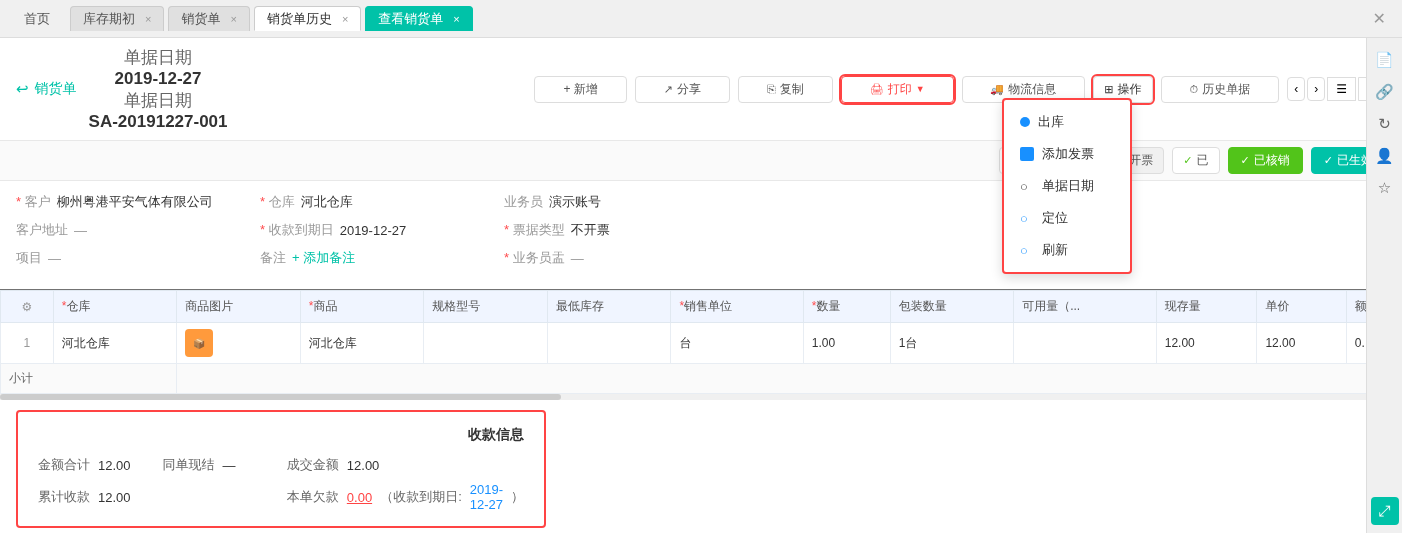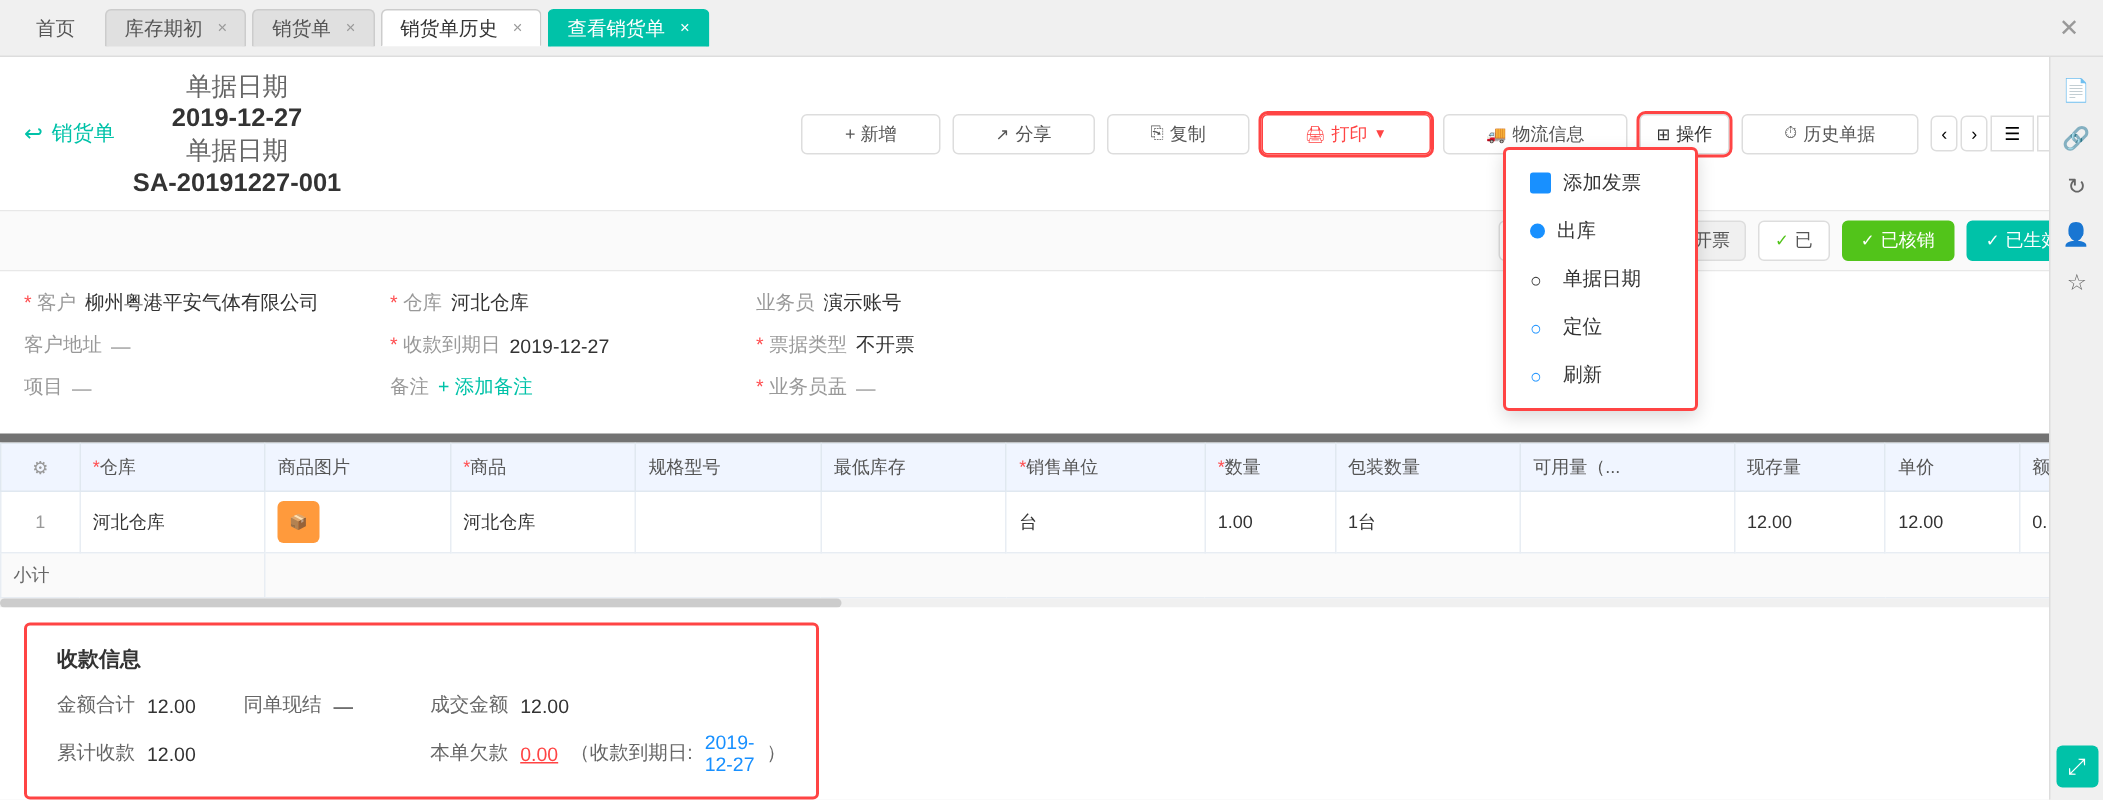--- a/index.html
+++ b/index.html
@@ -56,21 +56,21 @@
     .action-bar {
       display: flex; align-items: center; background: #fafafa; border-bottom: 1px solid #e8e8e8;
       padding: 6px 16px; gap: 8px; justify-content: flex-end;
     }
     .sec-btn {
       display: flex; align-items: center; gap: 4px; padding: 4px 10px; border: 1px solid #ddd;
       border-radius: 4px; cursor: pointer; background: #fff; font-size: 12px; color: #555;
     }
 
     
-    .form-section { padding: 12px 16px; background: #fff; border-bottom: 6px solid #737373; }
+    .form-section { padding: 12px 16px; background: #fff; border-bottom: 1px solid #737373; }
     .form-row { display: flex; align-items: center; gap: 24px; margin-bottom: 10px; }
     .form-field { display: flex; align-items: center; gap: 6px; min-width: 220px; }
     .field-label { color: #999; font-size: 13px; white-space: nowrap; }
     .field-label.required::before { content: '* '; color: #ff4d4f; }
     .field-value { color: #333; font-size: 13px; }
     .field-dash { color: #999; }
 
     
     .table-wrap { padding: 0 0; overflow-x: auto; }
     table { width: 100%; border-collapse: collapse; font-size: 12px; }
@@ -85,21 +85,21 @@
     .img-placeholder {
       width: 28px; height: 28px; background: #ff9a3c; border-radius: 4px;
       display: flex; align-items: center; justify-content: center; color: #fff; font-size: 10px;
     }
 
     
     .payment-section {
       border: 2px solid #ff4444; border-radius: 4px; padding: 14px 20px;
       margin: 10px 16px; max-width: 530px; background: #fff;
     }
-    .payment-title { font-weight: bold; font-size: 14px; margin-bottom: 12px; }
+    .payment-title { font-weight: bold; font-size: 14px; margin-bottom: 12px; text-align: right; }
     .payment-grid { display: grid; grid-template-columns: 1fr 1fr 1fr; gap: 8px 24px; }
     .payment-row { display: flex; align-items: center; gap: 8px; }
     .payment-label { color: #666; font-size: 13px; white-space: nowrap; }
     .payment-val { color: #333; font-size: 13px; }
     .payment-val.red { color: #ff4444; text-decoration: underline; }
     .payment-val.blue { color: #1890ff; }
 
     
     .dropdown-menu {
       position: absolute; top: 98px; right: 270px; background: #fff;
@@ -353,26 +353,26 @@
         <span class="payment-val blue">2019-12-27</span>
         <span class="payment-label">）</span>
       </div>
     </div>
   </div>
 
 </div>
 
 <div class="dropdown-menu">
   <div class="menu-item">
+    <span class="menu-icon circle"></span>
+    <span>出库</span>
+  </div>
+  <div class="menu-item">
     <span class="menu-icon blue" style="width:14px;height:14px;border-radius:2px;"></span>
     <span>添加发票</span>
-  </div>
-  <div class="menu-item">
-    <span class="menu-icon circle"></span>
-    <span>出库</span>
   </div>
   <div class="menu-item">
     <span style="width:14px; display:inline-block;">○</span>
     <span>单据日期</span>
   </div>
   <div class="menu-item">
     <span style="width:14px; display:inline-block; color:#1890ff;">○</span>
     <span>定位</span>
   </div>
   <div class="menu-item">

